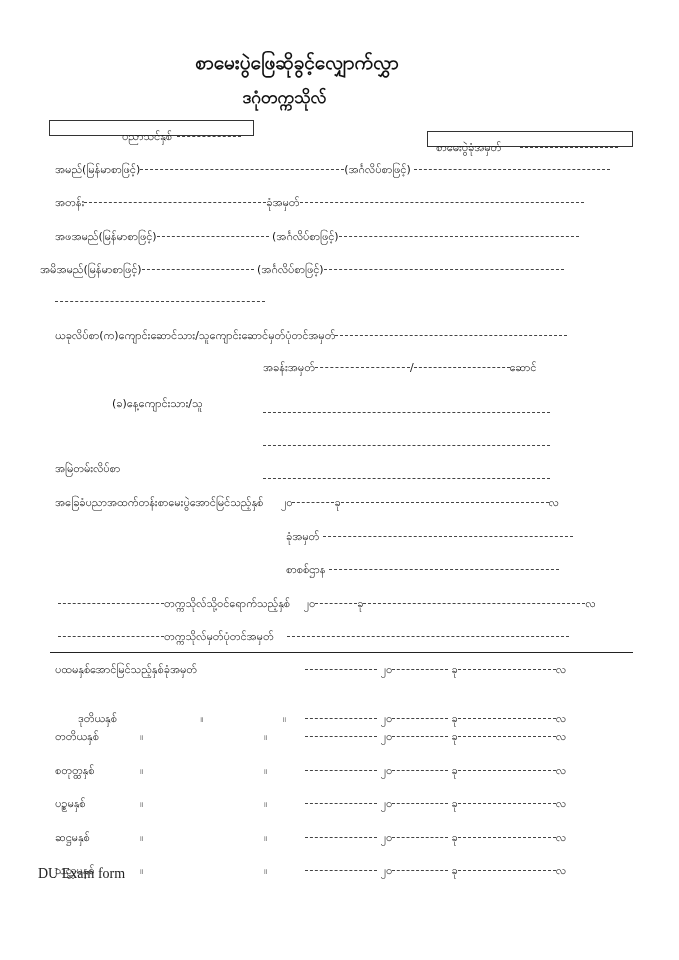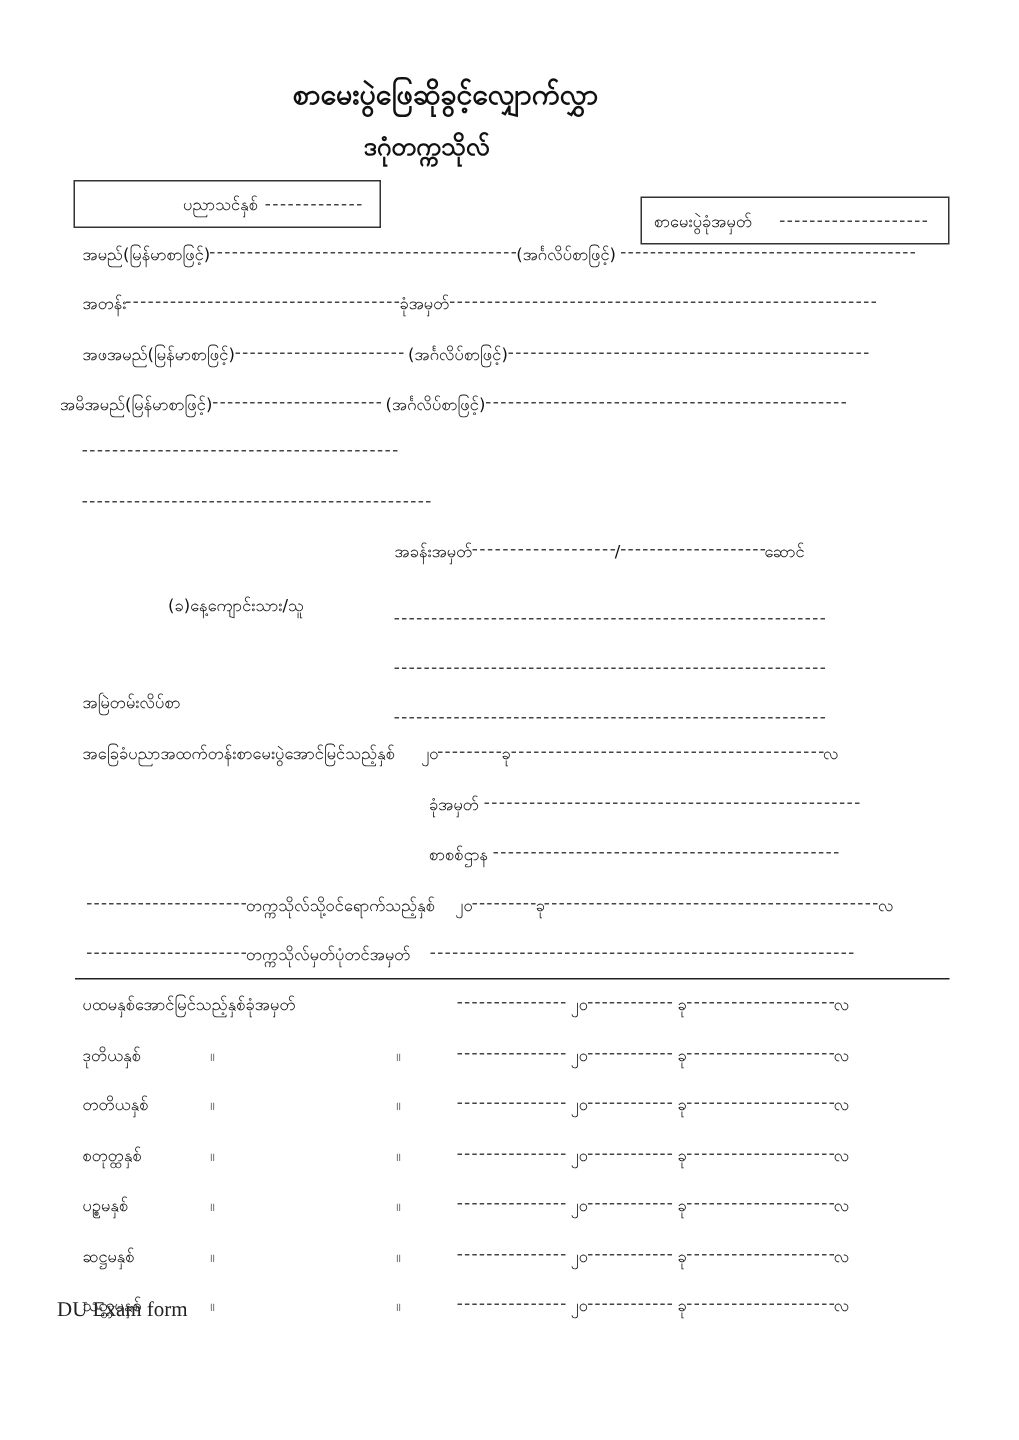--- a/index.html
+++ b/index.html
@@ -4,21 +4,21 @@
 <style>
   html, body { margin: 0; padding: 0; }
   body {
     width: 679px; height: 960px; background: #ffffff; position: relative; overflow: hidden;
     font-family: "DejaVu Sans", sans-serif; color: #111111;
   }
   .abs { position: absolute; white-space: nowrap; }
   .t { font-size: 11px; line-height: 16px; }
   .title1 { font-size: 19px; font-weight: bold; left: 0; width: 594px; text-align: center; top: 50px; }
   .title2 { font-size: 17px; font-weight: bold; left: 0; width: 569px; text-align: center; top: 86px; }
-  .box { position: absolute; border: 1px solid #333; box-sizing: border-box; height: 32px; }
+  .box { position: absolute; border: 1px solid #333; box-sizing: border-box; height: 16px; }
   .box .t { position: absolute; top: 8px; }
   .dash { display: inline-block; border-bottom: 1px dashed #444; height: 0; vertical-align: middle; margin-top: -2px; }
   .hr { position: absolute; left: 50px; width: 583px; height: 0; border-top: 1.5px solid #222; top: 652px; }
   .tick { font-size: 11px; color: #555; }
   .footer { font-size: 14px; top: 866px; left: 38px; font-family: Liberation Serif, serif; color: #222; }
 </style>
 </head>
 <body>
 
 <div class="abs title1">စာမေးပွဲဖြေဆိုခွင့်လျှောက်လွှာ</div>
@@ -50,21 +50,21 @@
 <div class="abs t" style="left:40px; top:262px;">
   <span>အမိအမည်(မြန်မာစာဖြင့်)</span><span class="dash" style="width:112px;"></span>
   <span>(အင်္ဂလိပ်စာဖြင့်)</span><span class="dash" style="width:240px;"></span>
 </div>
 
 <div class="abs t" style="left:55px; top:294px;">
   <span class="dash" style="width:210px;"></span>
 </div>
 
 <div class="abs t" style="left:55px; top:328px;">
-  <span class="dash" style="width:232px;"></span>
+  <span>ယခုလိပ်စာ(က)ကျောင်းဆောင်သား/သူကျောင်းဆောင်မှတ်ပုံတင်အမှတ်</span><span class="dash" style="width:232px;"></span>
 </div>
 
 <div class="abs t" style="left:263px; top:360px;">
   <span>အခန်းအမှတ်</span><span class="dash" style="width:95px;"></span><span>/</span><span class="dash" style="width:96px;"></span><span>ဆောင်</span>
 </div>
 
 <div class="abs t" style="left:112px; top:396px;">(ခ)နေ့ကျောင်းသား/သူ</div>
 <div class="abs" style="left:263px; top:403px;"><span class="dash" style="width:287px;"></span></div>
 <div class="abs" style="left:263px; top:436px;"><span class="dash" style="width:287px;"></span></div>
 
@@ -99,21 +99,21 @@
 <div class="hr"></div>
 
 <div class="abs t" style="left:55px; top:662px;">ပထမနှစ်အောင်မြင်သည့်နှစ်ခုံအမှတ်</div>
 <div class="abs t" style="left:305px; top:662px;">
   <span class="dash" style="width:72px;"></span>
   <span>၂၀</span><span class="dash" style="width:56px;"></span>
   <span>ခု</span><span class="dash" style="width:98px;"></span><span>လ</span>
 </div>
 
 <div id="year-rows">
-  <div class="abs t" style="left:55px; top:696px;">
+  <div class="abs t" style="left:55px; top:711px;text-align:center;">
     <span style="display:inline-block; width:85px;">ဒုတိယနှစ်</span><span class="tick" style="display:inline-block; width:124px;">။</span><span class="tick" style="display:inline-block; width:41px;">။</span><span class="dash" style="width:72px;"></span>
     <span>၂၀</span><span class="dash" style="width:56px;"></span>
     <span>ခု</span><span class="dash" style="width:98px;"></span><span>လ</span>
   </div>
   <div class="abs t" style="left:55px; top:729px;">
     <span style="display:inline-block; width:85px;">တတိယနှစ်</span><span class="tick" style="display:inline-block; width:124px;">။</span><span class="tick" style="display:inline-block; width:41px;">။</span><span class="dash" style="width:72px;"></span>
     <span>၂၀</span><span class="dash" style="width:56px;"></span>
     <span>ခု</span><span class="dash" style="width:98px;"></span><span>လ</span>
   </div>
   <div class="abs t" style="left:55px; top:763px;">

